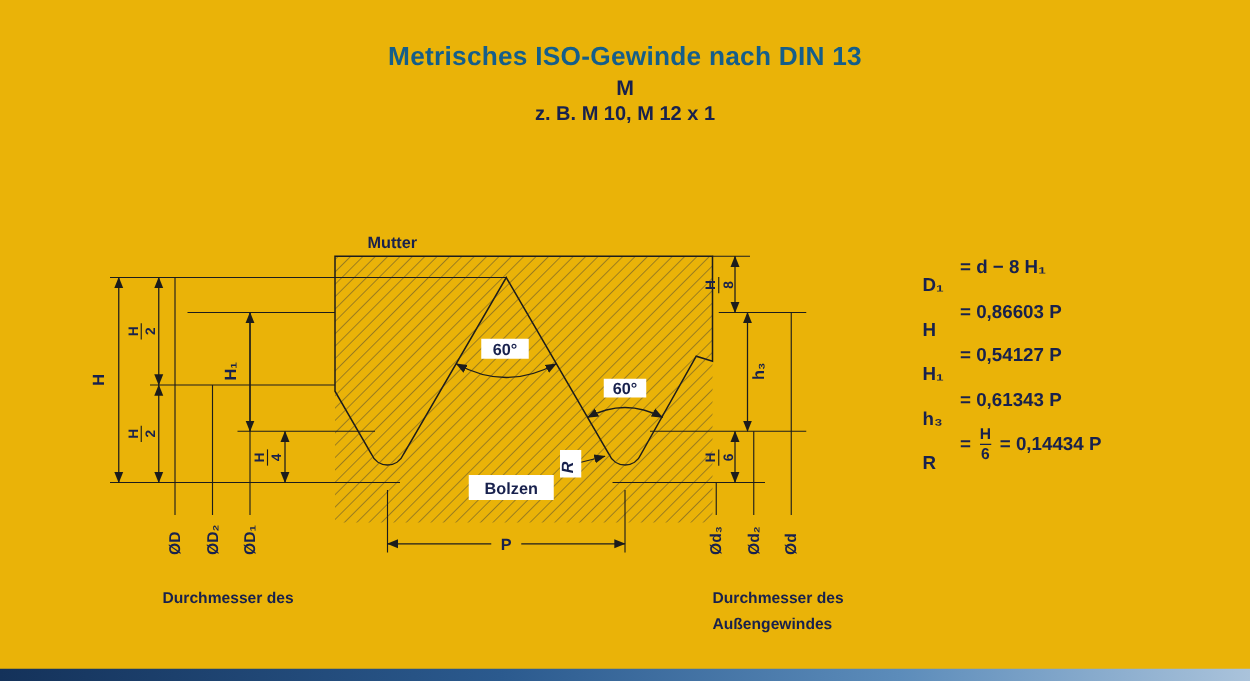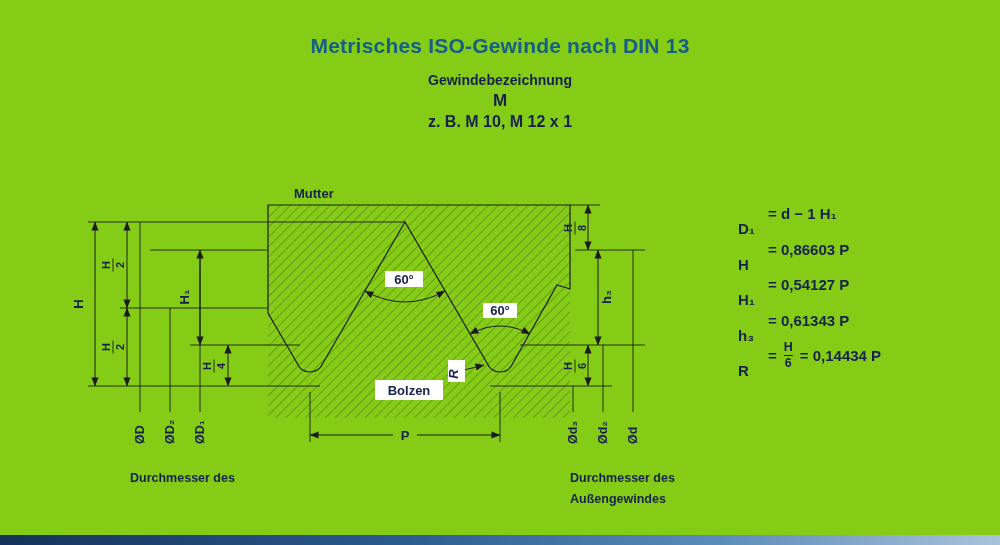--- a/index.html
+++ b/index.html
@@ -1,16 +1,16 @@
 <!DOCTYPE html>
 <html style="--title: #155e8a; --text: #18214d; --line: #1c1c1c; --bar1: #14325a; --bar2: #2b5a8e; --bar3: #5c8cba; --bar4: #aac3db;"><head>
 <meta charset="utf-8">
 <style>
   html,body { margin:0; padding:0; background:#fff; }
-  .page { position:relative; width:1000px; height:545px; background:#84cc16;
+  .page { position:relative; width:1000px; height:545px; background:#eab308;
           font-family:"Liberation Sans", sans-serif; overflow:hidden; color:var(--text,#18214d); }
 
   
   .header { position:absolute; top:0; left:0; width:1000px; text-align:center; }
   .title { margin-top:34px; font-size:21px; font-weight:bold; color:var(--title,#155e8a); letter-spacing:.2px; }
   .subtitle { margin-top:14px; font-size:14px; font-weight:bold; }
   .designation { margin-top:3px; font-size:17px; font-weight:bold; }
   .example { margin-top:2px; font-size:16px; font-weight:bold; }
 
   
@@ -41,21 +41,20 @@
   .bottom-bar { position:absolute; left:0; bottom:0; width:1000px; height:10px;
     background:linear-gradient(90deg,var(--bar1,#14325a) 0%,var(--bar2,#2b5a8e) 40%,var(--bar3,#5c8cba) 72%,var(--bar4,#aac3db) 100%); }
 </style>
 </head>
 <body>
 
 <div class="page">
 
   <div class="header">
     <div class="title">Metrisches ISO-Gewinde nach DIN 13</div>
-    <div class="subtitle">Gewindebezeichnung</div>
     <div class="designation">M</div>
     <div class="example">z. B. M 10, M 12 x 1</div>
   </div>
 
   <svg class="drawing" width="1000" height="545" viewBox="0 0 1000 545" xmlns="http://www.w3.org/2000/svg">
     <defs>
       <pattern id="hatch" patternUnits="userSpaceOnUse" width="7" height="7" patternTransform="rotate(45)">
         <line x1="0" y1="0" x2="0" y2="7" stroke="#3a3a3a" stroke-width="0.7"></line>
       </pattern>
       <marker id="arr" viewBox="0 0 10 10" refX="9.5" refY="5" markerWidth="9" markerHeight="9" markerUnits="userSpaceOnUse" orient="auto-start-reverse">
@@ -177,21 +176,21 @@
     <div>Durchmesser des</div>
   </div>
   <div class="caption caption-right">
     <div>Durchmesser des</div>
     <div>Außengewindes</div>
   </div>
 
   <div class="formulas">
     <div class="f-row">
       <span class="f-lhs">D₁</span>
-      <span class="f-rhs">= d − 1 H₁</span>
+      <span class="f-rhs">= d − 8 H₁</span>
     </div>
     <div class="f-row">
       <span class="f-lhs">H</span>
       <span class="f-rhs">= 0,86603 P</span>
     </div>
     <div class="f-row">
       <span class="f-lhs">H₁</span>
       <span class="f-rhs">= 0,54127 P</span>
     </div>
     <div class="f-row">

